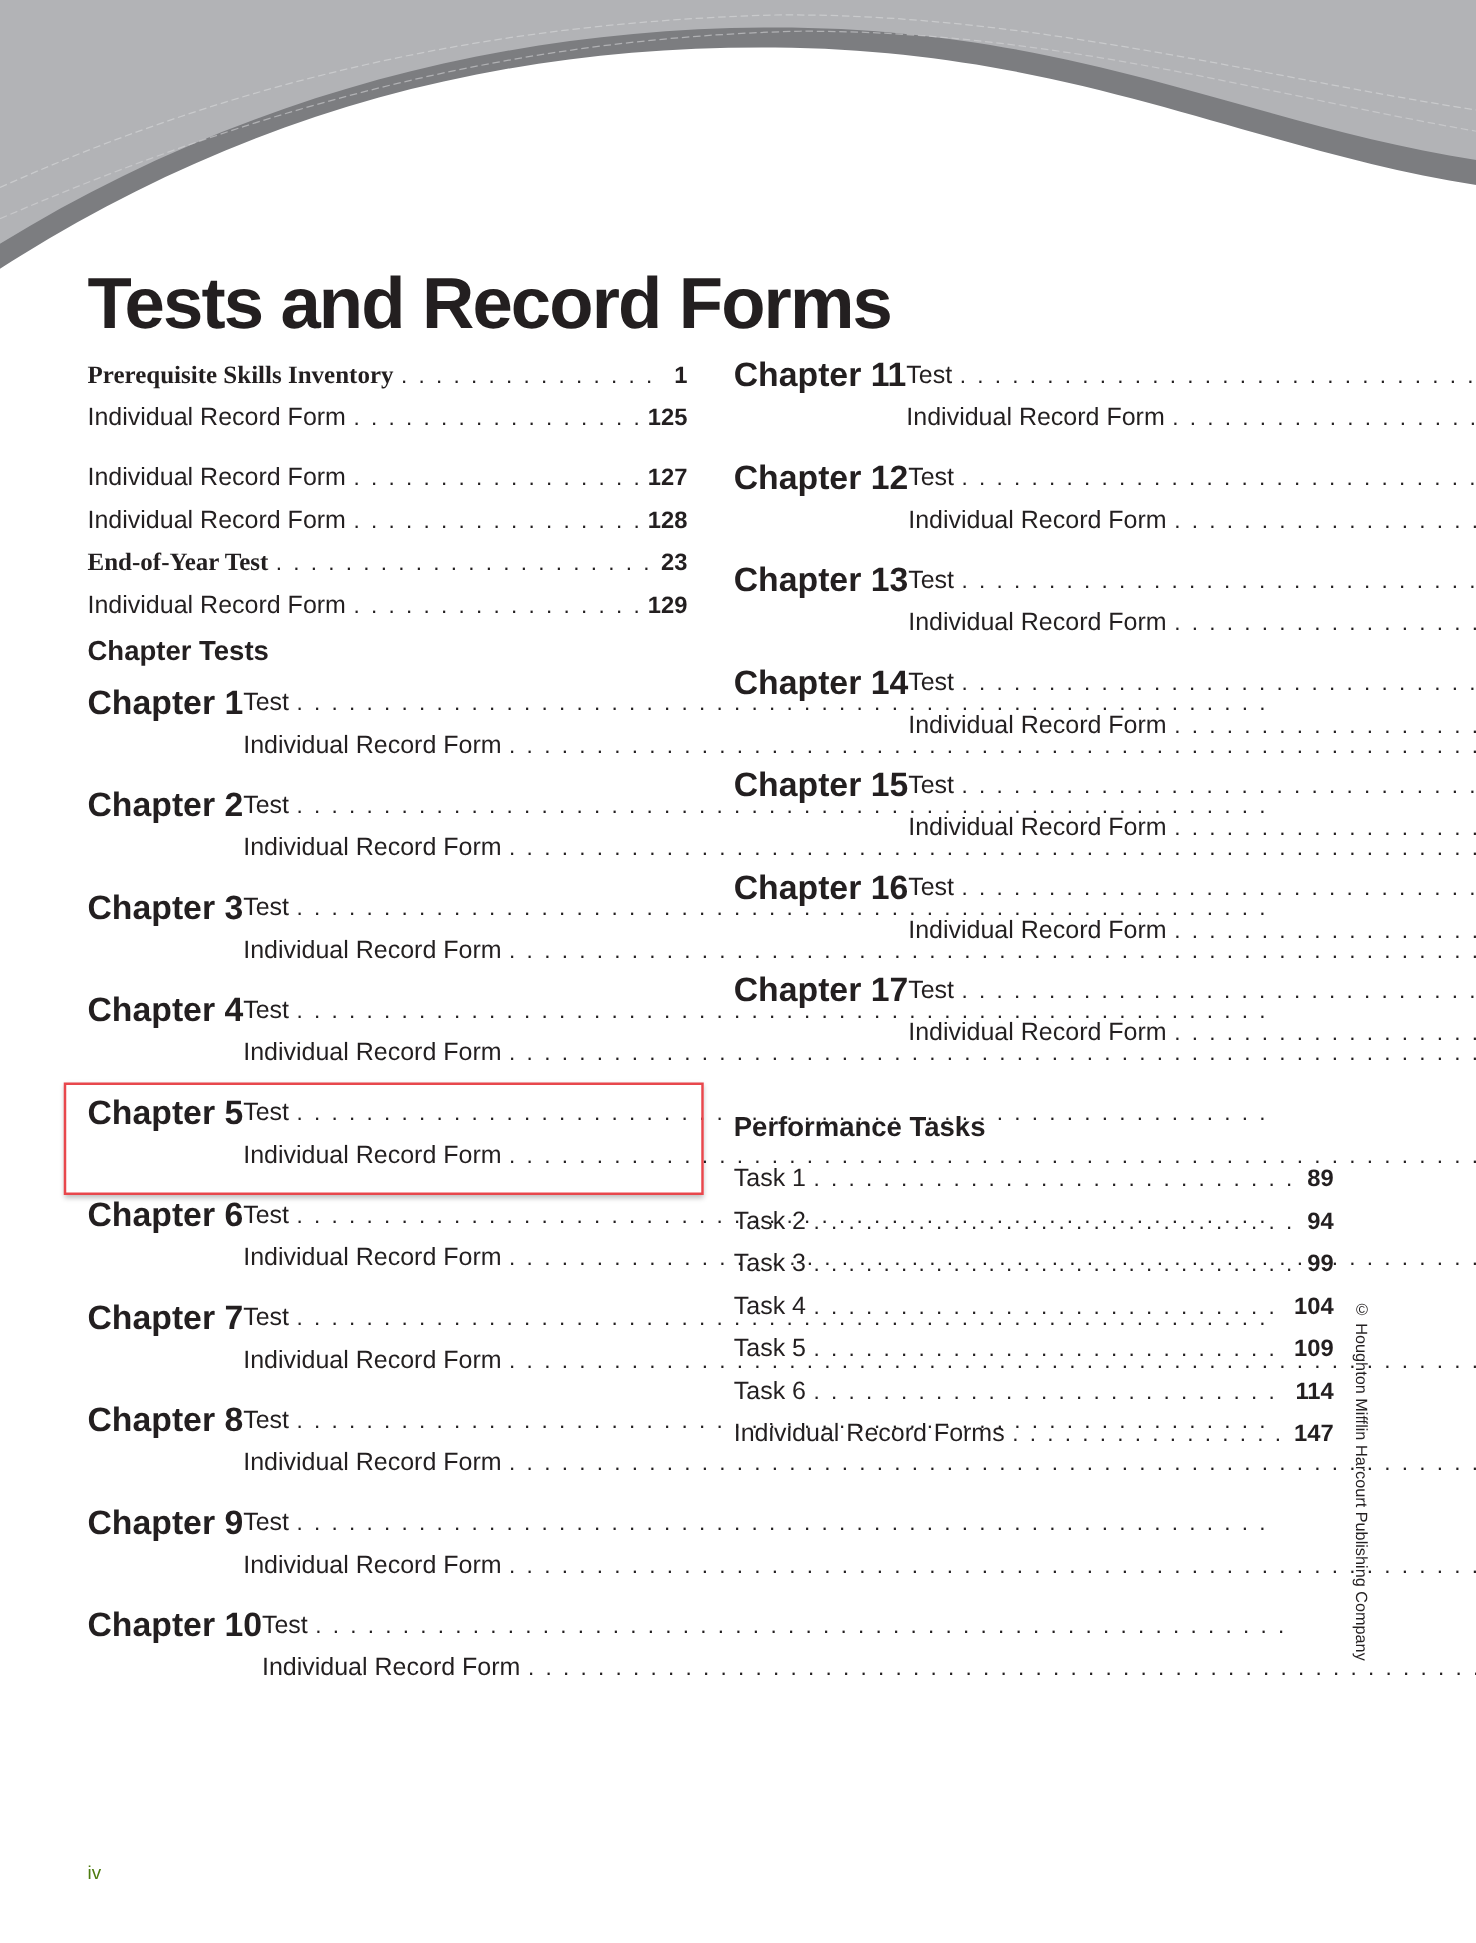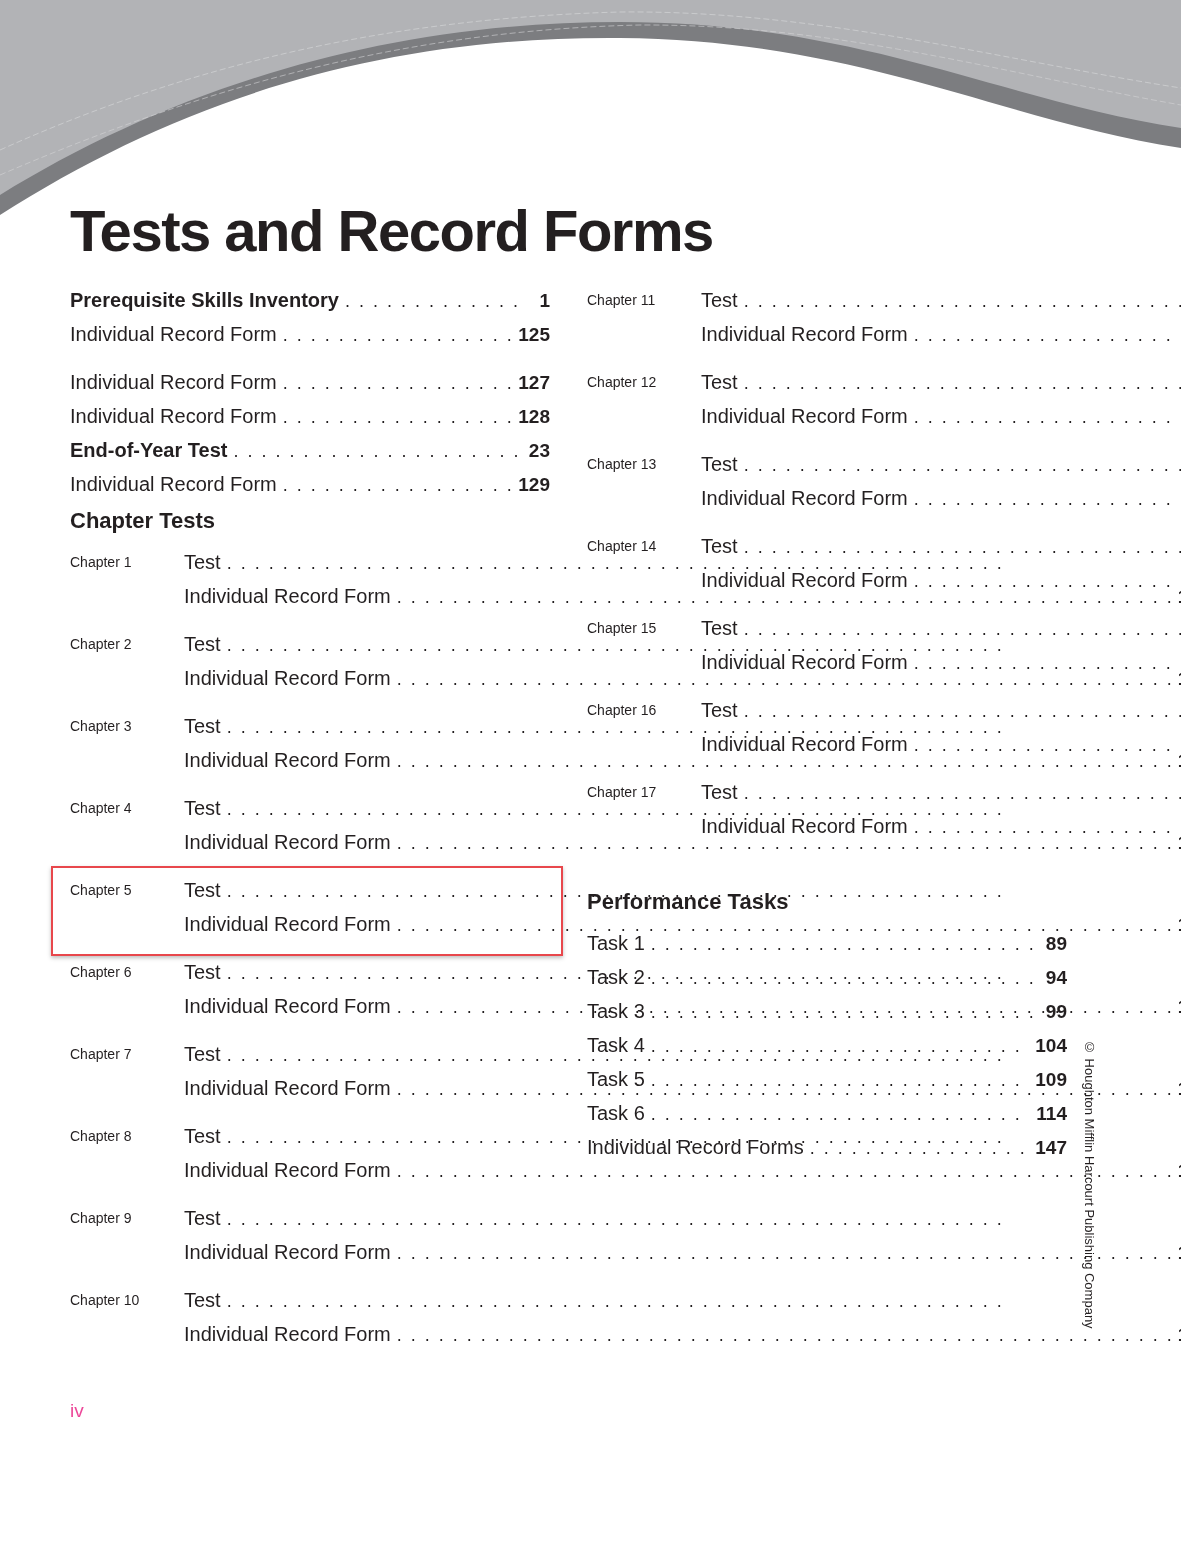--- a/index.html
+++ b/index.html
@@ -3,72 +3,72 @@
 <meta charset="utf-8">
 <style>
   html, body { margin: 0; padding: 0; background: #ffffff; }
   body {
     width: 1181px; height: 1554px; position: relative; overflow: hidden;
     font-family: "Liberation Sans", "DejaVu Sans", sans-serif;
     color: #231f20;
   }
   .banner { position: absolute; left: 0; top: 0; width: 1181px; height: 230px; }
   .page-title {
-    position: absolute; left: 70px; top: 196px; margin: 0;
+    position: absolute; left: 70px; top: 208px; margin: 0;
     font-size: 58px; font-weight: bold; letter-spacing: -1.5px;
     color: #231f20; line-height: 70px;
   }
   .col { position: absolute; top: 283px; }
   .col-left { left: 70px; width: 480px; }
   .col-right { left: 587px; width: 480px; }
 
   .entry {
     display: flex; align-items: baseline; height: 34px; line-height: 34px;
     font-size: 20px; white-space: nowrap;
   }
   .entry .label { flex: 0 0 auto; }
-  .entry .label.bold { font-weight: bold; }
+  .entry .label.bold { font-weight: bold; font-family: Liberation Serif, serif; }
   .entry .leader {
     flex: 1 1 auto; overflow: hidden; margin: 0 6px; color: #231f20;
     letter-spacing: 6.5px; font-size: 18px;
   }
   .entry .leader::before {
     content: ". . . . . . . . . . . . . . . . . . . . . . . . . . . . . . . . . . . . . . . . . . . . . . . . . . . . . . . .";
     letter-spacing: 0; word-spacing: 4px;
   }
   .entry .page { flex: 0 0 auto; font-weight: bold; font-size: 19px; text-align: right; min-width: 20px; }
 
   .gap-14 { height: 14px; }
   .section-head {
     font-size: 22px; font-weight: bold; height: 40px; line-height: 40px;
     margin-bottom: 4px;
   }
 
   .chapter {
     display: flex; margin-bottom: 14px;
   }
   .chapter .chap-name {
-    flex: 0 0 114px; font-weight: normal; font-size: 14px; height: 34px; line-height: 34px;
+    flex: 0 0 114px; font-weight: bold; font-size: 27px; height: 34px; line-height: 34px;
     white-space: nowrap;
   }
   .chapter .chap-entries { flex: 1 1 auto; }
 
   .highlight {
     position: absolute; left: 51px; top: 866px; width: 512px; height: 90px;
     border: 2px solid #e8474c; box-sizing: border-box;
     box-shadow: 0 2px 4px rgba(0,0,0,0.25);
   }
 
   .copyright {
     position: absolute; left: 1082px; top: 1040px;
     writing-mode: vertical-rl; font-size: 13px; color: #231f20;
     font-family: "Liberation Sans", sans-serif; white-space: nowrap;
   }
   .folio {
-    position: absolute; left: 70px; top: 1400px; font-size: 19px; color: #ec4899;
+    position: absolute; left: 70px; top: 1490px; font-size: 15px; color: #4d7c0f;
   }
 </style>
 </head>
 <body>
 
 <svg class="banner" viewBox="0 0 1181 230" preserveAspectRatio="none">
   <path d="M0,0 L1181,0 L1181,148 C1000,120 860,40 620,38 C380,36 180,100 0,215 Z" fill="#7c7d80"></path>
   <path d="M0,0 L1181,0 L1181,128 C1000,100 860,22 620,22 C380,22 170,90 0,195 Z" fill="#b2b3b6"></path>
   <path d="M0,150 C200,60 400,18 620,12 C820,10 1000,60 1181,88" stroke="#d3d4d6" stroke-width="1" fill="none" stroke-dasharray="6 3" opacity="0.7"></path>
   <path d="M0,175 C220,80 420,30 640,25 C840,24 1010,75 1181,105" stroke="#d3d4d6" stroke-width="1" fill="none" stroke-dasharray="6 3" opacity="0.6"></path>

